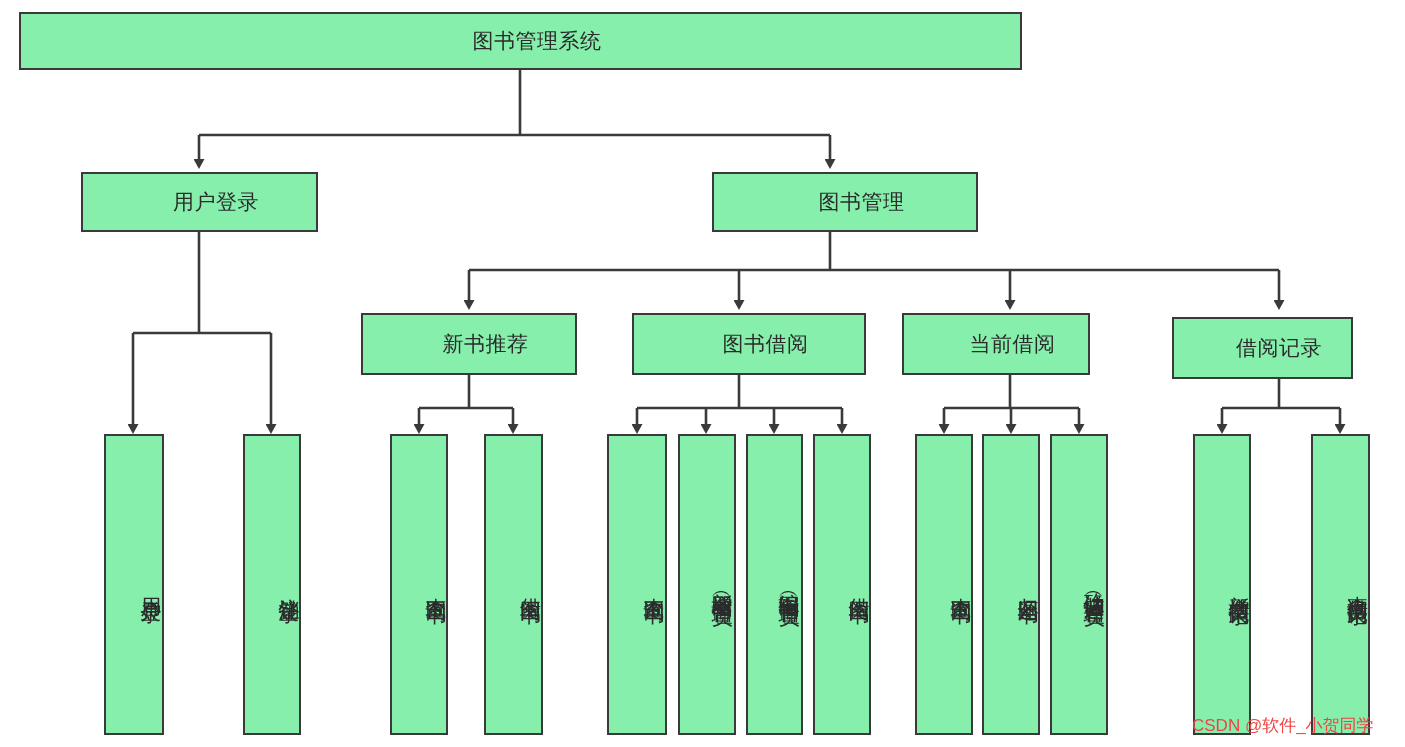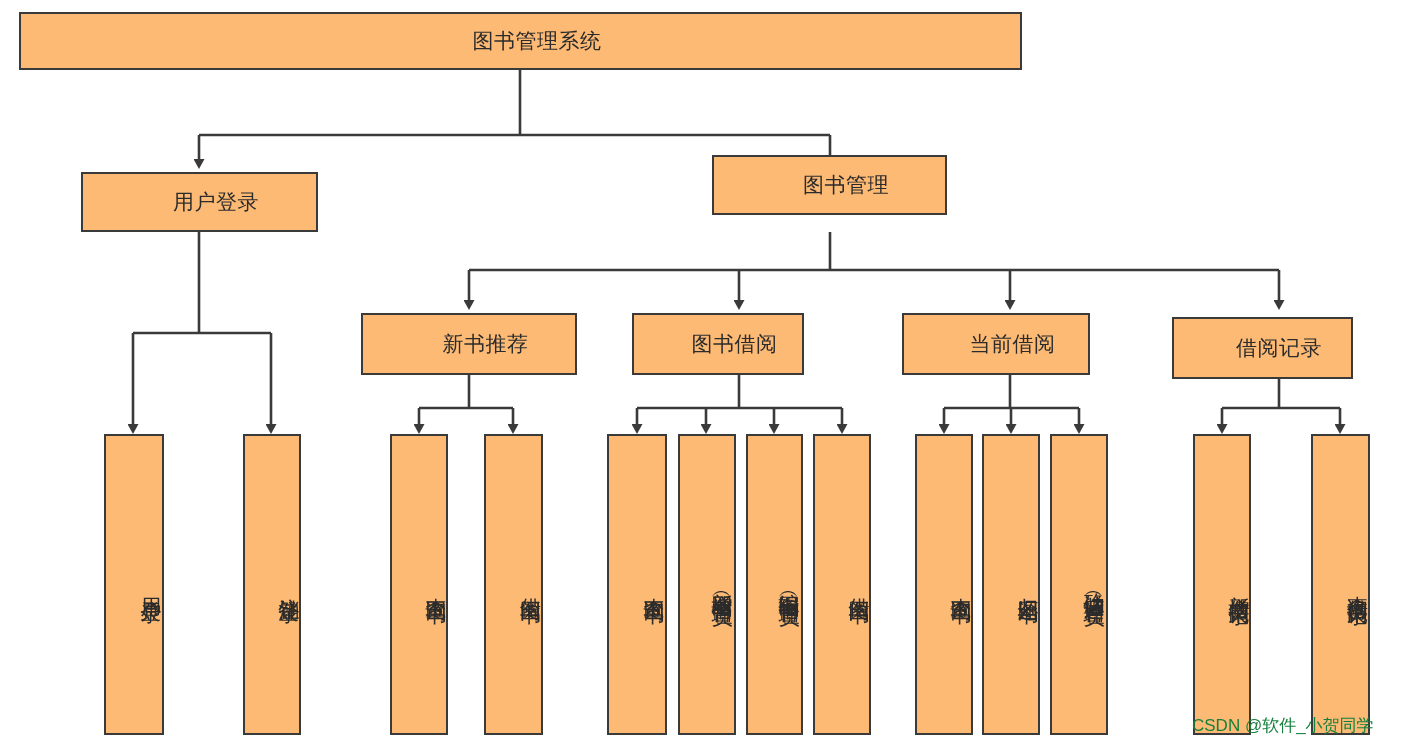--- a/index.html
+++ b/index.html
@@ -8,21 +8,21 @@
     background:#ffffff;
     font-family:"Liberation Sans","DejaVu Sans",sans-serif;
     overflow:hidden;
   }
   #stage{position:relative;width:1405px;height:747px;}
   #wires{position:absolute;left:0;top:0;width:1405px;height:747px;}
 
   .node{
     position:absolute;
     box-sizing:border-box;
-    background:#fdba74;
+    background:#86efac;
     border:2px solid #3a3a3a;
     color:#2b2b2b;
     display:flex;
     align-items:center;
     justify-content:center;
     text-align:center;
     letter-spacing:0.5px;
     padding-left:33px;
   }
   .node.h{
@@ -37,21 +37,21 @@
     letter-spacing:2px;
     padding-top:8px;
     padding-bottom:8px;
   }
   .node.v.topal{align-items:flex-start;}
 
   #watermark{
     position:absolute;
     left:1192px;top:714px;
     font-size:17px;
-    color:#15803d;
+    color:#ef4444;
     white-space:nowrap;
     font-family:"Liberation Sans","DejaVu Sans",sans-serif;
   }
 </style>
 </head>
 <body>
 
 <div id="stage">
 
   <svg id="wires" viewBox="0 0 1405 747">
@@ -100,24 +100,24 @@
       <path d="M1279,375 L1279,408"></path>
       <path d="M1222,408 L1340,408"></path>
       <path d="M1222,408 L1222,425" marker-end="url(#arrow)"></path>
       <path d="M1340,408 L1340,425" marker-end="url(#arrow)"></path>
     </g>
   </svg>
 
   <div class="node h" style="left:19px;top:12px;width:1003px;height:58px;">图书管理系统</div>
 
   <div class="node h" style="left:81px;top:172px;width:237px;height:60px;">用户登录</div>
-  <div class="node h" style="left:712px;top:155px;width:235px;height:60px;">图书管理</div>
+  <div class="node h" style="left:712px;top:172px;width:266px;height:60px;">图书管理</div>
 
   <div class="node h" style="left:361px;top:313px;width:216px;height:62px;">新书推荐</div>
-  <div class="node h" style="left:632px;top:313px;width:172px;height:62px;">图书借阅</div>
+  <div class="node h" style="left:632px;top:313px;width:234px;height:62px;">图书借阅</div>
   <div class="node h" style="left:902px;top:313px;width:188px;height:62px;">当前借阅</div>
   <div class="node h" style="left:1172px;top:317px;width:181px;height:62px;">借阅记录</div>
 
   <div class="node v" style="left:104px;top:434px;width:60px;height:301px;">用户登录</div>
   <div class="node v" style="left:243px;top:434px;width:58px;height:301px;">注销登录</div>
 
   <div class="node v" style="left:390px;top:434px;width:58px;height:301px;">查询图书</div>
   <div class="node v" style="left:484px;top:434px;width:59px;height:301px;">借阅图书</div>
 
   <div class="node v" style="left:607px;top:434px;width:60px;height:301px;">查询图书</div>

